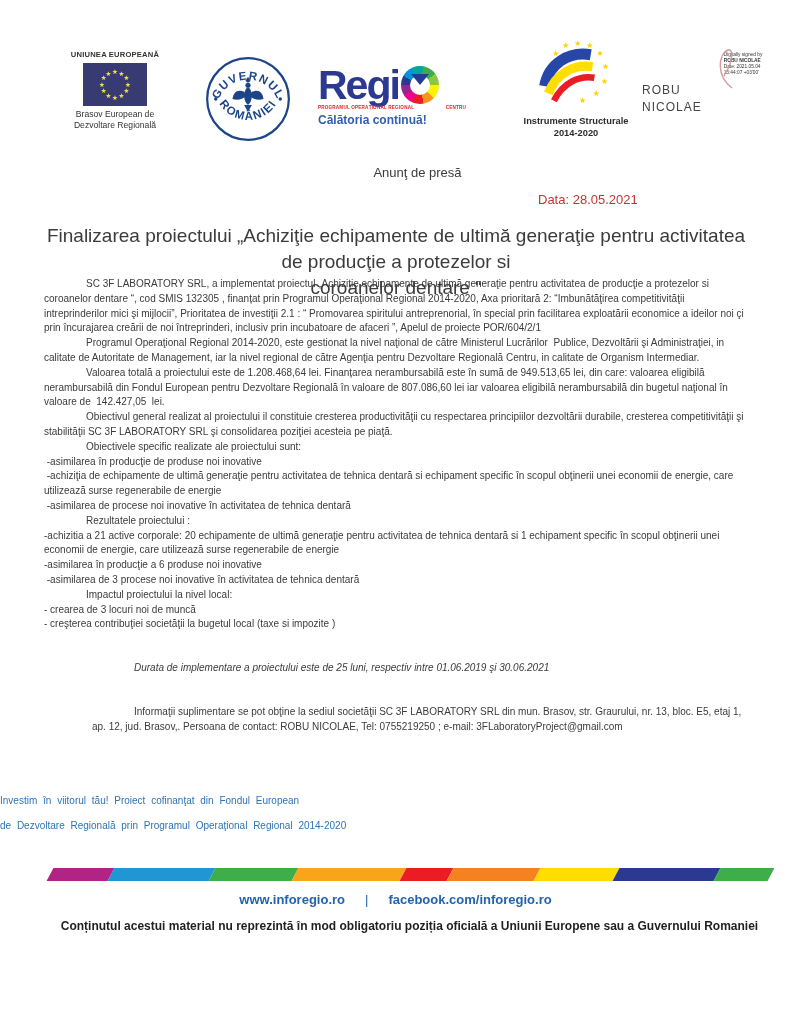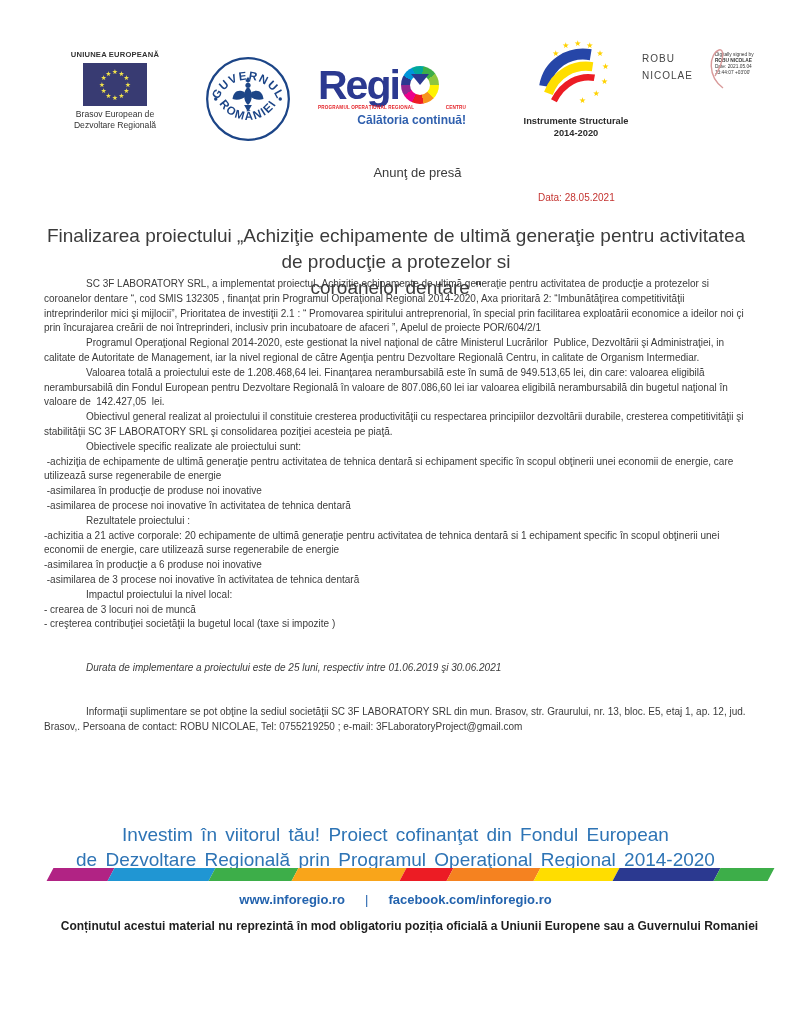--- a/index.html
+++ b/index.html
@@ -32,41 +32,41 @@
   .regio{left:318px;top:66px;width:152px;}
   .regio-row{display:flex;align-items:flex-end;}
   .regio-word{font-size:41px;line-height:38px;font-weight:bold;color:var(--regio-blue);letter-spacing:-2px;}
   .regio-ring{position:relative;width:38px;height:38px;border-radius:50%;margin-left:2px;
     background:conic-gradient(from -90deg,#2b3990 0 8%,#0095da 8% 18%,#00a79d 18% 28%,#3dae49 28% 40%,#8dc63f 40% 50%,#fff200 50% 62%,#f7941d 62% 72%,#ed1c24 72% 82%,#ec008c 82% 91%,#92278f 91% 100%);}
   .regio-ring-hole{position:absolute;inset:9px;border-radius:50%;background:#fff;}
   .regio-ring-tri{position:absolute;top:8px;left:50%;transform:translateX(-50%);width:0;height:0;
     border-left:9px solid transparent;border-right:9px solid transparent;border-top:11px solid var(--regio-blue);}
   .regio-sub{display:flex;justify-content:space-between;align-items:center;width:148px;margin-top:1px;
     font-size:4.6px;font-weight:bold;color:var(--regio-red);letter-spacing:.2px;}
-  .regio-tagline{margin-top:3px;text-align:right;width:148px;font-size:12px;font-weight:bold;color:var(--tagline-blue);}
+  .regio-tagline{margin-top:3px;text-align:left;width:148px;font-size:12px;font-weight:bold;color:var(--tagline-blue);}
   .is-logo{left:512px;top:38px;width:128px;text-align:center;}
   .is-text{font-size:9.3px;font-weight:bold;color:#2b2b2b;line-height:11.5px;}
   .signature{left:642px;top:50px;width:142px;display:flex;align-items:flex-start;}
-  .sig-name{font-size:10px;line-height:17px;letter-spacing:1px;color:var(--signature-ink);}
+  .sig-name{font-size:12px;line-height:17px;letter-spacing:1px;color:var(--signature-ink);margin-top:32px;}
   .sig-detail{position:relative;margin-left:10px;padding-left:12px;font-size:4.8px;line-height:6px;color:#333;padding-top:2px;}
   .sig-detail .b{font-weight:bold;}
   .sig-flourish{position:absolute;left:-4px;top:-4px;}
   
   .kicker{position:absolute;top:165px;left:0;width:100%;text-align:center;font-size:13px;color:var(--body-ink);padding-left:44px;}
-  .date-line{position:absolute;top:192px;left:44px;width:705px;padding-left:494px;font-size:10px;color:var(--date-red);}
+  .date-line{position:absolute;top:192px;left:44px;width:705px;padding-left:494px;font-size:13px;color:var(--date-red);}
   .doc-title{position:absolute;top:223px;left:46px;width:700px;text-align:center;font-size:19px;line-height:26px;color:var(--body-ink);}
   
   .doc-body{position:absolute;top:277px;left:44px;width:706px;font-size:10px;line-height:14.8px;color:var(--body-ink);}
   .para{margin:0;white-space:pre-wrap;}
   .para.indent{text-indent:42px;}
   .para.italic{font-style:italic;}
-  .para.space-before{margin-top:29px;}
-  
-  .cofinance{position:absolute;top:822px;left:0;width:100%;text-align:center;
-    font-size:19px;line-height:25px;color:var(--footer-blue);word-spacing:3px;}
+  .para.space-before{margin-top:29px;margin-left:48px;}
+  
+  .cofinance{position:absolute;top:788px;left:0;width:100%;
+    font-size:10px;line-height:25px;color:var(--footer-blue);word-spacing:3px;}
   .rainbow{position:absolute;top:868px;left:50px;width:721px;height:13px;display:flex;}
   .stripe-seg{height:100%;transform:skewX(-28deg);}
   .links-row{position:absolute;top:892px;left:0;width:100%;display:flex;justify-content:center;gap:20px;
     font-size:13px;font-weight:bold;color:var(--link-blue);}
   .links-row .sep{font-weight:normal;}
   .link{cursor:pointer;}
   .disclaimer{position:absolute;top:919px;left:0;width:100%;text-align:center;white-space:nowrap;
     font-size:12px;font-weight:bold;color:var(--disclaimer-ink);padding-left:28px;}
 </style>
 </head>
@@ -185,22 +185,22 @@
     <div>Finalizarea proiectului „Achiziţie echipamente de ultimă generaţie pentru activitatea de producţie a protezelor si</div>
     <div>coroanelor dentare “</div>
   </div>
 
   <div class="doc-body">
       <p class="para indent">SC 3F LABORATORY SRL, a implementat proiectul „Achiziţie echipamente de ultimă generaţie pentru activitatea de producţie a protezelor si coroanelor dentare “, cod SMIS 132305 , finanțat prin Programul Operaţional Regional 2014-2020, Axa prioritară 2: “Imbunătăţirea competitivităţii intreprinderilor mici şi mijlocii”, Prioritatea de investiţii 2.1 : “ Promovarea spiritului antreprenorial, în special prin facilitarea exploatării economice a ideilor noi çi prin încurajarea creării de noi întreprinderi, inclusiv prin incubatoare de afaceri ”, Apelul de proiecte POR/604/2/1</p>
       <p class="para indent">Programul Operaţional Regional 2014-2020, este gestionat la nivel naţional de către Ministerul Lucrărilor  Publice, Dezvoltării şi Administraţiei, in calitate de Autoritate de Management, iar la nivel regional de către Agenţia pentru Dezvoltare Regională Centru, in calitate de Organism Intermediar.</p>
       <p class="para indent">Valoarea totală a proiectului este de 1.208.468,64 lei. Finanțarea nerambursabilă este în sumă de 949.513,65 lei, din care: valoarea eligibilă nerambursabilă din Fondul European pentru Dezvoltare Regională în valoare de 807.086,60 lei iar valoarea eligibilă nerambursabilă din bugetul naţional în valoare de  142.427,05  lei.</p>
       <p class="para indent">Obiectivul general realizat al proiectului il constituie cresterea productivităţii cu respectarea principiilor dezvoltării durabile, cresterea competitivităţii şi stabilităţii SC 3F LABORATORY SRL şi consolidarea poziţiei acesteia pe piaţă.</p>
       <p class="para indent">Obiectivele specific realizate ale proiectului sunt:</p>
+      <p class="para"> -asimilarea în producţie de produse noi inovative</p>
       <p class="para"> -achiziţia de echipamente de ultimă generaţie pentru activitatea de tehnica dentară si echipament specific în scopul obţinerii unei economii de energie, care utilizează surse regenerabile de energie</p>
-      <p class="para"> -asimilarea în producţie de produse noi inovative</p>
       <p class="para"> -asimilarea de procese noi inovative în activitatea de tehnica dentară</p>
       <p class="para indent">Rezultatele proiectului :</p>
       <p class="para">-achizitia a 21 active corporale: 20 echipamente de ultimă generaţie pentru activitatea de tehnica dentară si 1 echipament specific în scopul obţinerii unei economii de energie, care utilizează surse regenerabile de energie</p>
       <p class="para">-asimilarea în producţie a 6 produse noi inovative</p>
       <p class="para"> -asimilarea de 3 procese noi inovative în activitatea de tehnica dentară</p>
       <p class="para indent">Impactul proiectului la nivel local:</p>
       <p class="para">- crearea de 3 locuri noi de muncă</p>
       <p class="para">- creşterea contribuţiei societăţii la bugetul local (taxe si impozite )</p>
       <p class="para indent italic space-before">Durata de implementare a proiectului este de 25 luni, respectiv intre 01.06.2019 şi 30.06.2021</p>
       <p class="para indent space-before">Informaţii suplimentare se pot obţine la sediul societăţii SC 3F LABORATORY SRL din mun. Brasov, str. Graurului, nr. 13, bloc. E5, etaj 1, ap. 12, jud. Brasov,. Persoana de contact: ROBU NICOLAE, Tel: 0755219250 ; e-mail: 3FLaboratoryProject@gmail.com</p>

